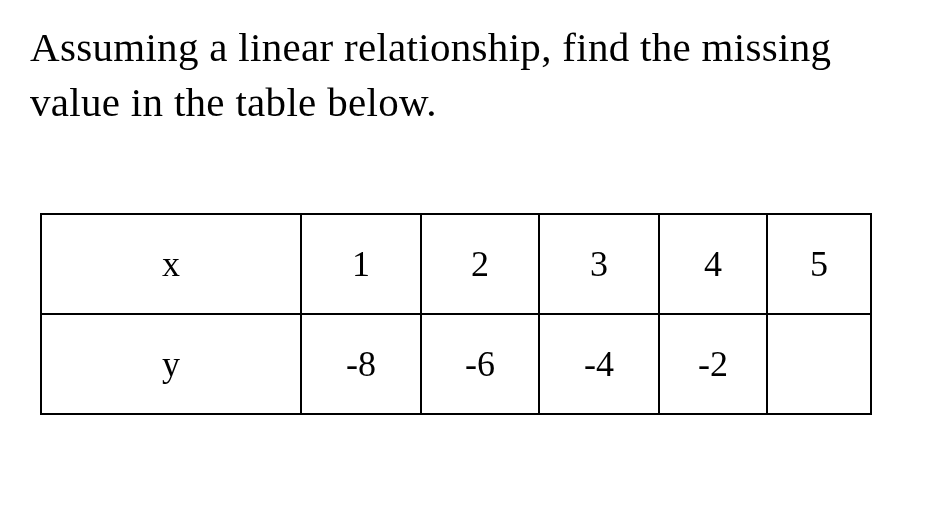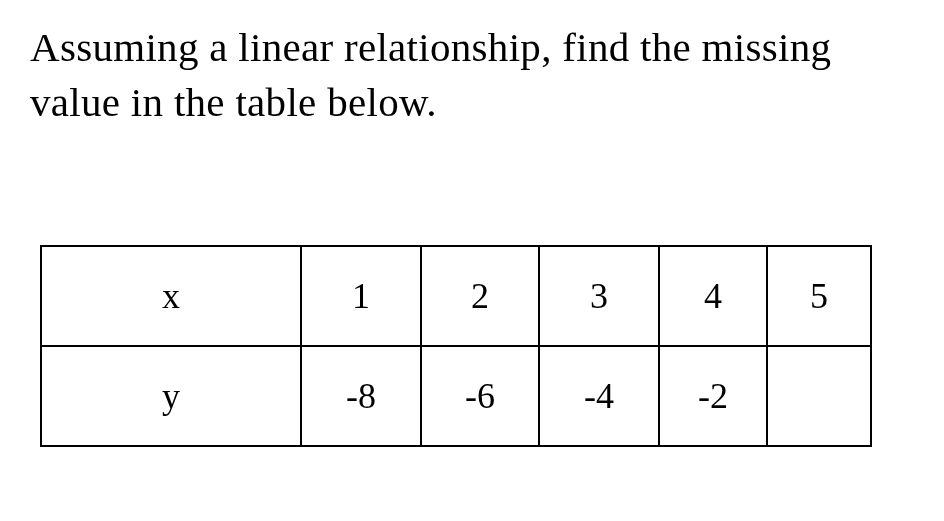--- a/index.html
+++ b/index.html
@@ -11,21 +11,21 @@
       width: 944px;
       height: 521px;
       background: #ffffff;
       font-family: Georgia, 'Times New Roman', serif;
       padding: 20px 30px;
       color: #000000;
     }
     .question-text {
       font-size: 41px;
       line-height: 1.35;
-      margin-bottom: 114px;
+      margin-bottom: 82px;
       letter-spacing: 0.3px;
     }
     .data-table {
       border-collapse: collapse;
       margin-left: 10px;
     }
     .data-table td {
       border: 2px solid #000000;
       text-align: center;
       vertical-align: middle;

